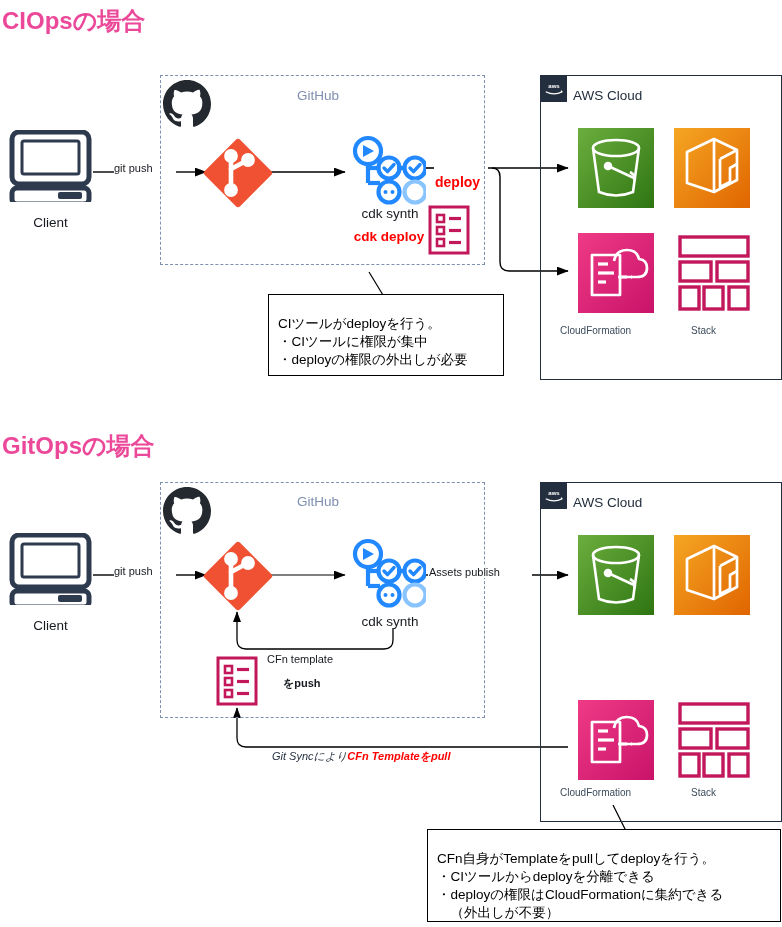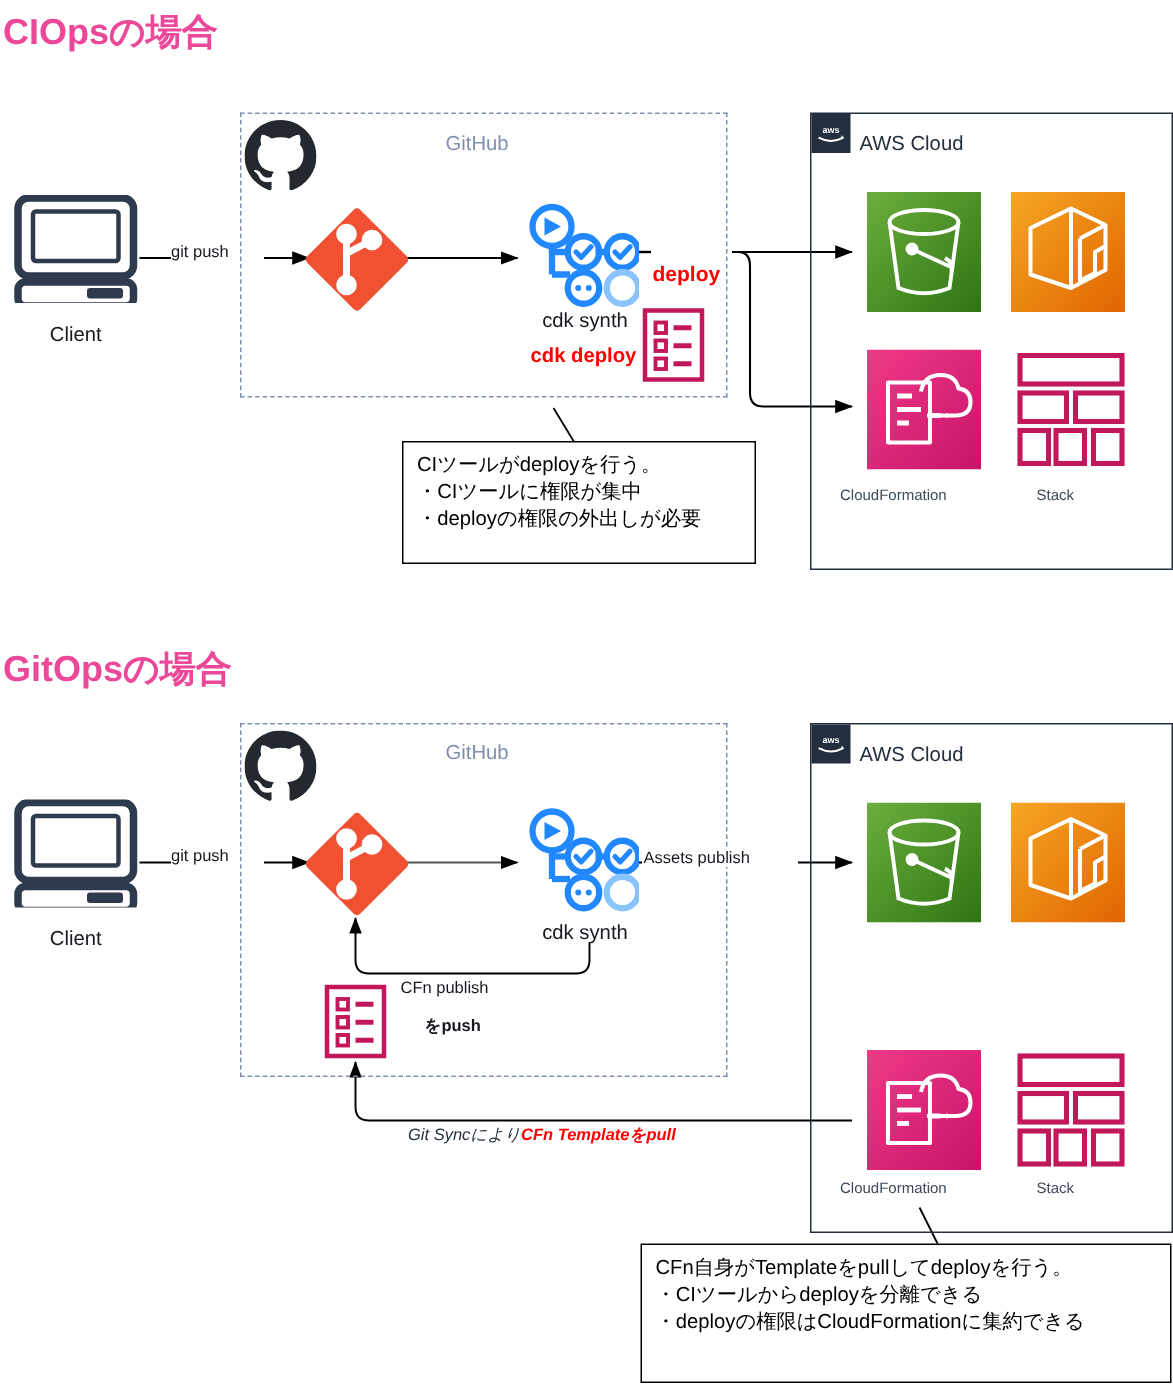--- a/index.html
+++ b/index.html
@@ -31,21 +31,21 @@
   .aws-label{font-size:13.5px;color:#232f3e;white-space:nowrap;}
   
   .edge-label{font-size:11px;color:#16191f;white-space:nowrap;background:#fff;}
   .edge-label.red{color:#ff0000;font-weight:bold;margin-top:15px;}
   .node-label{font-size:13.5px;color:#16191f;white-space:nowrap;text-align:center;}
   .node-label.red{color:#ff0000;font-weight:bold;}
   .svc-label{font-size:10px;color:#3b4a5a;white-space:nowrap;}
   
   .callout{
     border:1.2px solid #000;background:#fff;box-sizing:border-box;
-    font-size:13.5px;color:#000;line-height:1.34;padding:6px 9px 8px 9px;
+    font-size:13.5px;color:#000;line-height:1.34;padding:20px 9px 8px 9px;
   }
   .callout div{white-space:nowrap;}
   
   svg.layer{position:absolute;left:0;top:0;pointer-events:none;}
   .mixed{white-space:nowrap;font-size:11px;font-style:italic;}
   .mixed .r{color:#ff0000;font-weight:bold;}
 </style>
 </head>
 <body>
 
@@ -324,21 +324,21 @@
       <rect x="9" y="22" width="7" height="7"></rect>
       <rect x="9" y="34" width="7" height="7"></rect>
     </g>
     <g stroke="#c2185b" stroke-width="3.2" stroke-linecap="butt">
       <path d="M21,13.5 L33,13.5"></path>
         <path d="M21,25.5 L33,25.5"></path>
         <path d="M21,37.5 L33,37.5"></path>
     </g>
   </svg>
 </div>
-<div class="abs edge-label" style="left:267px;top:653px;">CFn publish</div>
+<div class="abs edge-label" style="left:267px;top:653px;">CFn template</div>
 <div class="abs edge-label" style="left:283px;top:676px;font-weight:bold;">をpush</div>
 
 <div class="abs mixed" style="left:272px;top:749px;">
   <span>Git Syncにより</span><span class="r">CFn Templateをpull</span>
 </div>
 
 <div class="abs aws-box" style="left:540px;top:482px;width:242px;height:340px;"></div>
 <div class="abs aws-badge" style="left:541px;top:483px;">
   <svg width="22" height="16" viewBox="0 0 40 26">
     <text x="20" y="12" font-family="Liberation Sans, sans-serif" font-size="11" font-weight="bold" fill="#fff" text-anchor="middle">aws</text>
@@ -396,13 +396,14 @@
       <rect x="51" y="52" width="19" height="22"></rect>
     </g>
   </svg>
 </div>
 <div class="abs svc-label" style="left:691px;top:787px;">Stack</div>
 
 <div class="abs callout" style="left:427px;top:829px;width:354px;height:93px;">
   <div>CFn自身がTemplateをpullしてdeployを行う。</div>
   <div>・CIツールからdeployを分離できる</div>
   <div>・deployの権限はCloudFormationに集約できる</div>
+  <div>　（外出しが不要）</div>
 </div>
 
 </body></html>

